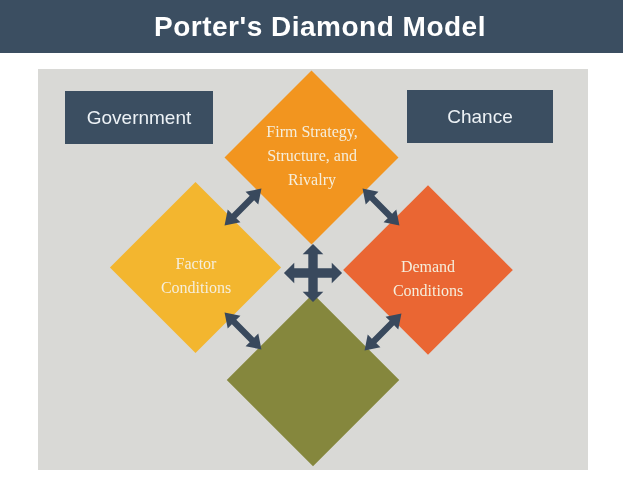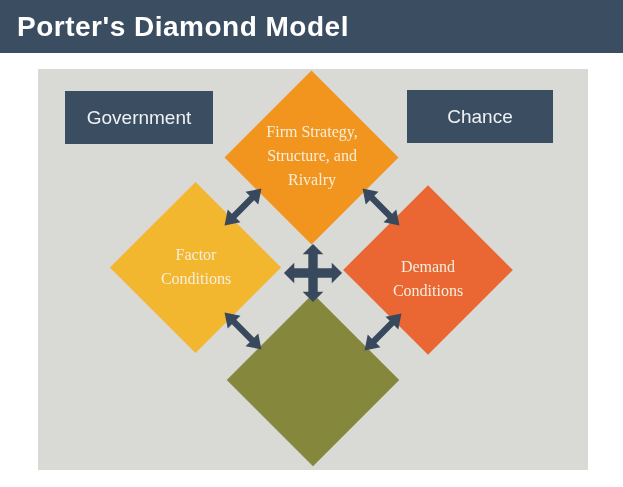--- a/index.html
+++ b/index.html
@@ -12,21 +12,21 @@
     font-family: "Liberation Sans", sans-serif;
     overflow: hidden;
   }
 
   
   .header {
     position: absolute;
     left: 0; top: 0;
     width: 623px; height: 53px;
     background: var(--header-bg, #3B4E61);
-    display: flex; align-items: center;  padding-left: 17px;
+    display: flex; align-items: center; justify-content: center; padding-left: 17px;
   }
   .header .title {
     color: var(--title-text, #ffffff);
     font-size: 28px;
     font-weight: bold;
     letter-spacing: 0.5px;
   }
 
   
   .panel {
@@ -61,21 +61,21 @@
     position: absolute;
     color: var(--diamond-text, #F5EEDC);
     font-size: 16px;
     line-height: 24px;
     text-align: center;
     white-space: pre-line;
     pointer-events: none;
     font-family: Liberation Serif, serif;
   }
   .l-firm    { left: 222px; top: 120px; width: 180px; }
-  .l-factor  { left: 116px; top: 243px; width: 160px; }
+  .l-factor  { left: 116px; top: 252px; width: 160px; }
   .l-demand  { left: 348px; top: 255px; width: 160px; }
   .l-related { left: 223px; top: 341px; width: 180px; }
 
   
   .arrow { position: absolute; }
   .arrow svg { display: block; }
   .arrow polygon, .arrow path { fill: var(--arrow, #39495D); }
   .a-tl { left: 216px; top: 196px; width: 54px; height: 22px; transform: rotate(-45deg); }
   .a-tr { left: 354px; top: 196px; width: 54px; height: 22px; transform: rotate(45deg); }
   .a-bl { left: 216px; top: 320px; width: 54px; height: 22px; transform: rotate(45deg); }

